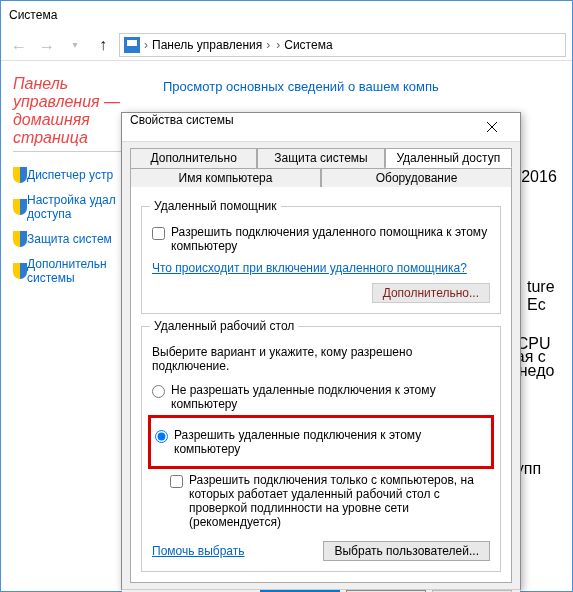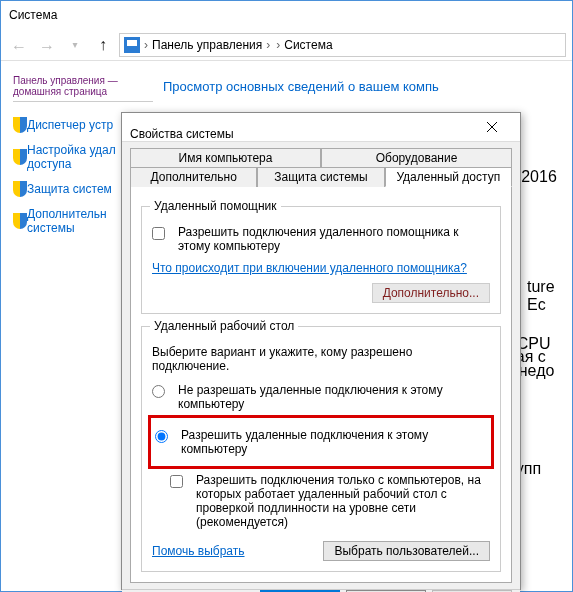--- a/index.html
+++ b/index.html
@@ -9,43 +9,43 @@
   .toolbar-row { height: 32px; display: flex; align-items: center; padding: 0 6px; border-bottom: 1px solid #e0e0e0; gap: 4px; }
   .nav-arrow { width: 24px; height: 24px; display: flex; align-items: center; justify-content: center; color: #bbb; font-size: 16px; }
   .nav-arrow.enabled { color: #1a1a1a; }
   .breadcrumb { flex: 1; height: 24px; border: 1px solid #ccc; background: #fff; display: flex; align-items: center; padding: 0 4px; gap: 2px; }
   .bc-icon { width: 16px; height: 16px; background: #2b7cd3; display: inline-block; position: relative; }
   .bc-icon::after { content: ""; position: absolute; width: 10px; height: 6px; background: #fff; top: 3px; left: 3px; }
   .bc-text { color: #000; white-space: nowrap; }
   .bc-sep { color: #666; padding: 0 2px; }
   .content { display: flex; padding: 14px 12px; gap: 10px; }
   .sidebar { width: 140px; }
-  .sidebar-home { color: #701a75; font-size: 10px; padding-bottom: 4px; border-bottom: 1px solid #ccc; margin-bottom: 10px; }
+  .sidebar-home { color: #ef4444; font-size: 16px; padding-bottom: 4px; border-bottom: 1px solid #ccc; margin-bottom: 10px; font-style: italic; }
   .sidebar-item { display: flex; align-items: center; padding: 5px 0; color: #0066cc; cursor: pointer; }
   .shield-icon { width: 14px; height: 16px; background: linear-gradient(90deg, #ffcc00 50%, #2b7cd3 50%); border-radius: 0 0 7px 7px; display: inline-block; }
   .main-panel { flex: 1; }
   .page-title { color: #0066cc; font-size: 13px; padding-top: 4px; }
   
   .dialog { position: absolute; left: 121px; top: 112px; width: 400px; height: 478px; background: #f0f0f0; border: 1px solid #8a8a8a; box-shadow: 2px 2px 8px rgba(0,0,0,.3); display: flex; flex-direction: column; }
-  .dlg-titlebar { height: 30px; background: #fff; display: flex; align-items: flex-end; padding: 0 8px; border-bottom: 1px solid #ddd; }
+  .dlg-titlebar { height: 30px; background: #fff; display: flex; align-items: flex-start; padding: 0 8px; border-bottom: 1px solid #ddd; }
   .dlg-title { flex: 1; }
   .dlg-close { width: 40px; height: 28px; display: flex; align-items: center; justify-content: center; cursor: pointer; }
   .dlg-close svg { width: 12px; height: 12px; }
   .dlg-body { flex: 1; padding: 6px 8px; }
   .tabrow { display: flex; }
   .tab { border: 1px solid #aaa; border-bottom: none; background: #f0f0f0; padding: 2px 0; text-align: center; cursor: pointer; position: relative; }
   .tab.row1a { width: 50%; }
   .tab.row1b { width: 50%; }
   .tab.row2a { width: 33.33%; }
   .tab.row2b { width: 33.33%; }
   .tab.row2c { width: 33.34%; background: #fff; border-bottom: 1px solid #fff; z-index: 2; }
   .tab-panel { border: 1px solid #aaa; border-top: none; background: #fff; margin-top: -1px; padding: 8px 10px 10px 10px; }
   .group { border: 1px solid #ccc; padding: 14px 10px 10px 10px; margin-top: 12px; position: relative; }
   .group-legend { position: absolute; top: -8px; left: 8px; background: #fff; padding: 0 4px; }
-  .cbrow { display: flex; align-items: flex-start; gap: 13px; margin: 4px 0; }
+  .cbrow { display: flex; align-items: flex-start; gap: 6px; margin: 4px 0; }
   .cbrow input[type=checkbox], .cbrow input[type=radio] { margin-top: 2px; }
   .link { color: #0066cc; text-decoration: underline; cursor: pointer; }
   .right-btn { padding: 2px 10px; border: 1px solid #aaa; background: #e8e8e8; cursor: pointer; }
   .right-btn.disabled { color: #7f1d1d; border-color: #ccc; }
   .right-align { display: flex; justify-content: flex-end; margin-top: 8px; }
   .highlight { border: 3px solid #d80000; padding: 6px 4px; margin: 4px -4px; }
   .dlg-footer { height: 40px; border-top: 1px solid #ccc; background: #f0f0f0; display: flex; align-items: center; justify-content: flex-end; padding: 0 8px; gap: 6px; }
   .dlg-footer button { width: 80px; height: 22px; border: 1px solid #888; background: #e8e8e8; cursor: pointer; }
   .dlg-footer button.default { border: 1px solid #0078d7; box-shadow: inset 0 0 0 1px #0078d7; }
   .dlg-footer button.disabled { color: #888; border-color: #bbb; }
@@ -112,27 +112,27 @@
     <span class="dlg-title">Свойства системы</span>
     <div class="dlg-close">
       <svg viewBox="0 0 12 12">
           <line x1="1" y1="1" x2="11" y2="11" stroke="#000" stroke-width="1"></line>
           <line x1="11" y1="1" x2="1" y2="11" stroke="#000" stroke-width="1"></line>
         </svg>
     </div>
   </div>
   <div class="dlg-body">
     <div class="tabrow">
-      <div class="tab row1a">Имя компьютера</div>
-      <div class="tab row1b">Оборудование</div>
-    </div>
-    <div class="tabrow">
       <div class="tab row2a">Дополнительно</div>
       <div class="tab row2b">Защита системы</div>
       <div class="tab row2c">Удаленный доступ</div>
+    </div>
+    <div class="tabrow">
+      <div class="tab row1a">Имя компьютера</div>
+      <div class="tab row1b">Оборудование</div>
     </div>
     <div class="tab-panel">
 
       <div class="group">
         <span class="group-legend">Удаленный помощник</span>
         <label class="cbrow">
           <input type="checkbox" style="">
           <span>Разрешить подключения удаленного помощника к этому компьютеру</span>
         </label>
         <div style="margin:8px 0;">

